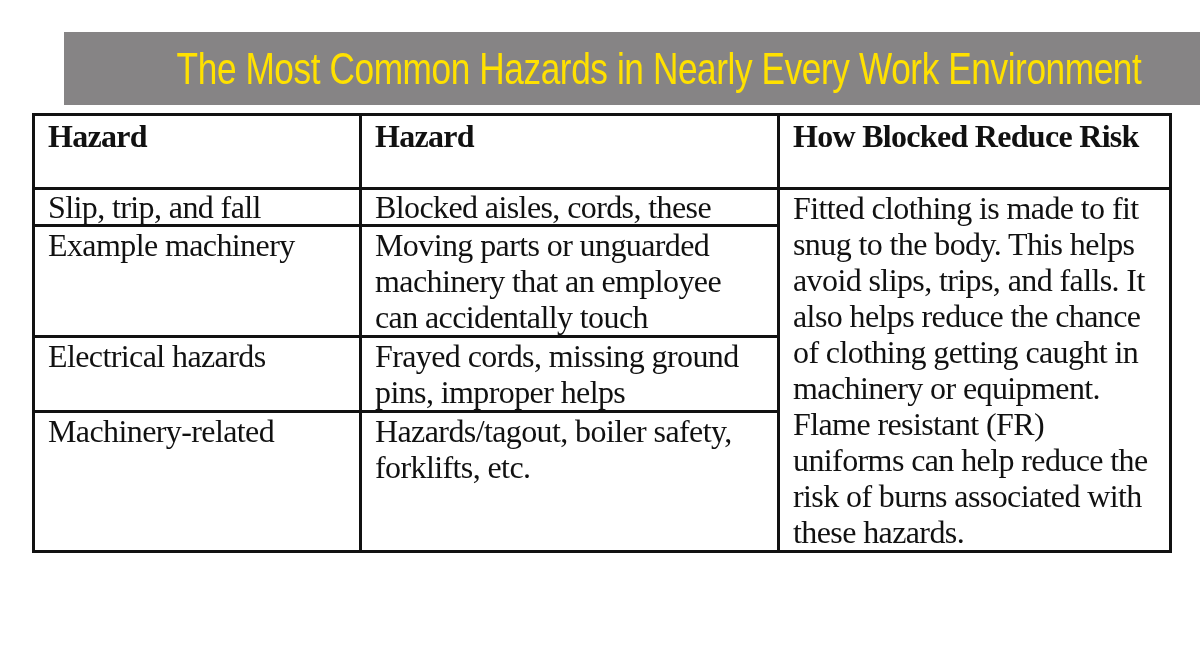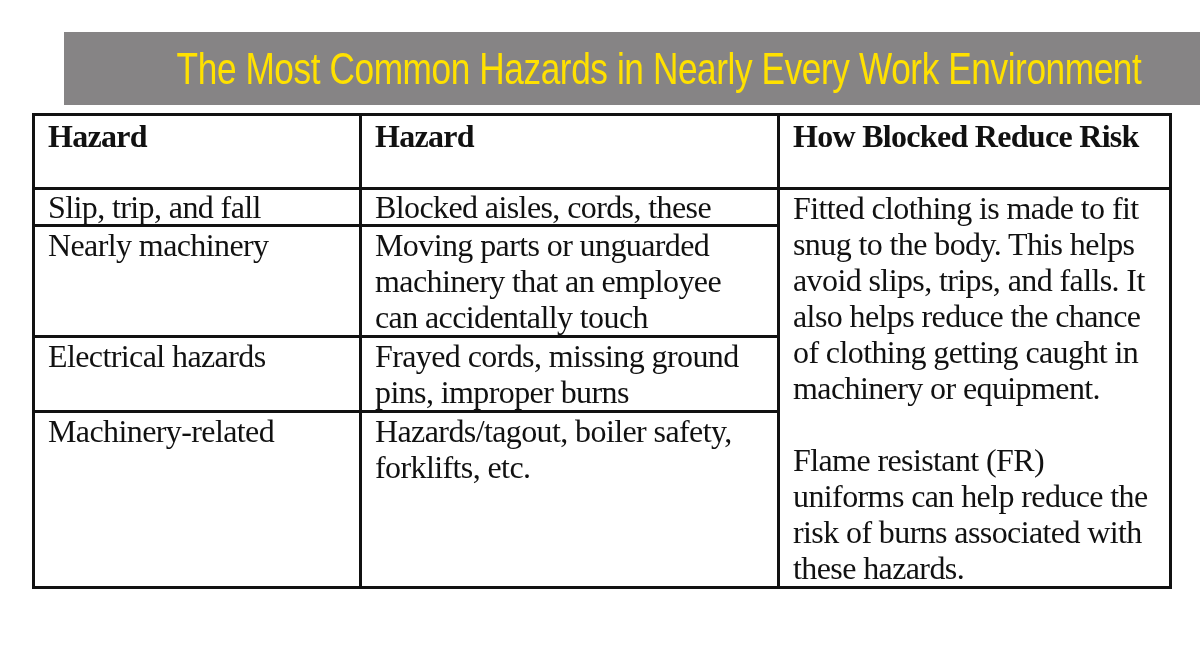--- a/index.html
+++ b/index.html
@@ -71,21 +71,20 @@
     tr.r2 { height: 111px; }
     tr.r3 { height: 74px; margin-top: 48px; }
     tr.r4 { height: auto; }
     td.risk {
       padding-top: 0;
     }
     td.risk p {
       margin: 0;
     }
     td.risk p.gap {
-      margin-top: 36px;
     }
     td.r1 { line-height: 34px; }
   </style>
 </head>
 <body>
 
 <div class="title-bar">
   <span class="title-text">The Most Common Hazards in Nearly Every Work Environment</span>
 </div>
 
@@ -103,25 +102,25 @@
   </tr>
   <tr class="r1">
     <td class="r1">Slip, trip, and fall</td>
     <td class="r1">Blocked aisles, cords, these</td>
     <td class="risk" rowspan="4">
       <p>Fitted clothing is made to fit snug to the body. This helps avoid slips, trips, and falls. It also helps reduce the chance of clothing getting caught in machinery or equipment.</p>
       <p class="gap">Flame resistant (FR) uniforms can help reduce the risk of burns associated with these hazards.</p>
     </td>
   </tr>
   <tr class="r2">
-    <td>Nearly machinery</td>
+    <td>Example machinery</td>
     <td>Moving parts or unguarded machinery that an employee can accidentally touch</td>
   </tr>
   <tr class="r3">
     <td>Electrical hazards</td>
-    <td>Frayed cords, missing ground pins, improper burns</td>
+    <td>Frayed cords, missing ground pins, improper helps</td>
   </tr>
   <tr class="r4">
     <td>Machinery-related</td>
     <td>Hazards/tagout, boiler safety, forklifts, etc.</td>
   </tr>
 </tbody>
   </table>
 
 </body></html>

